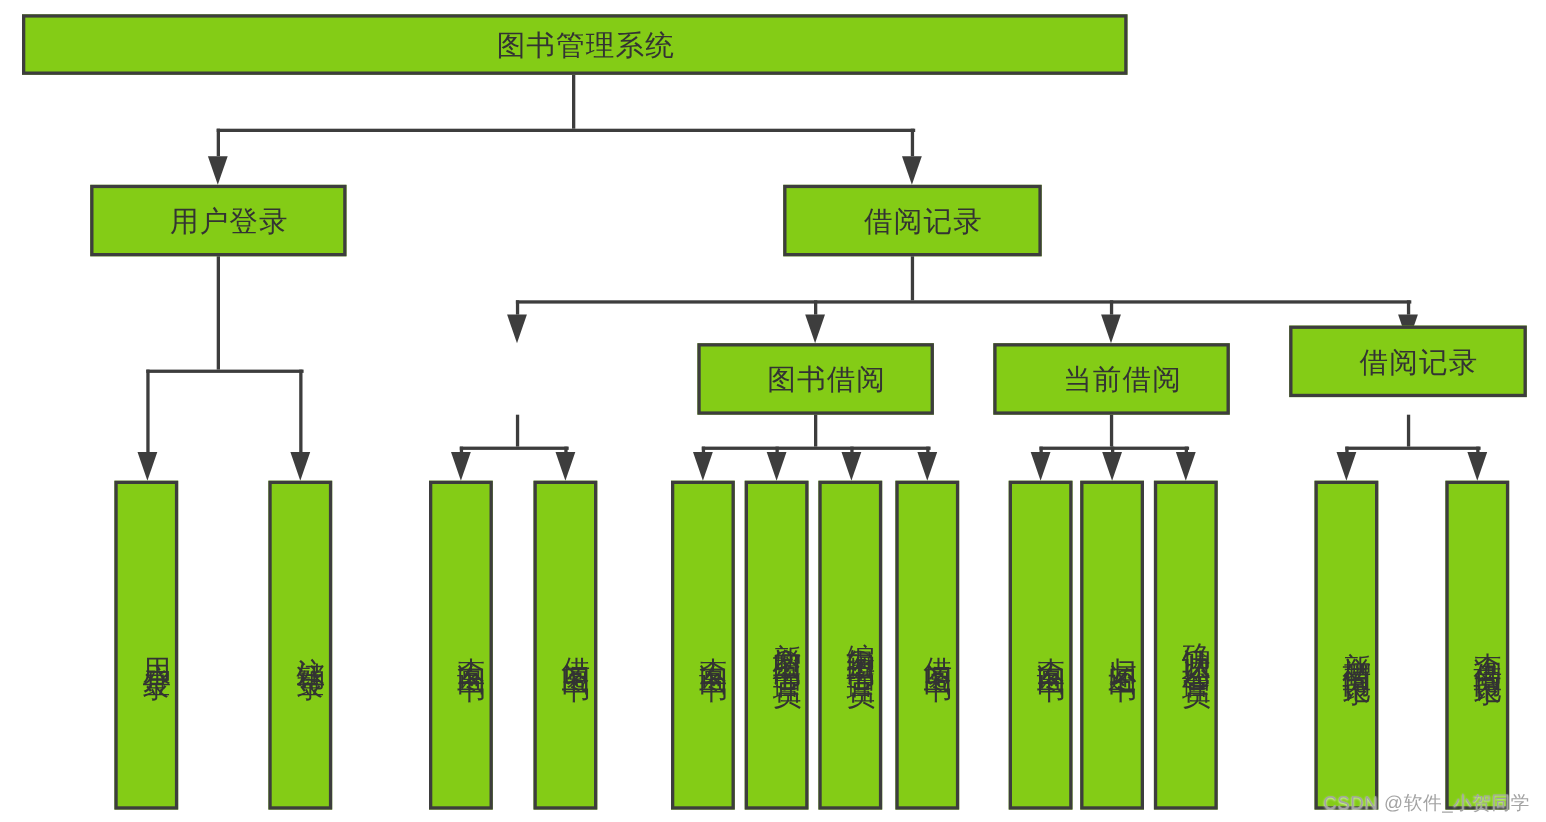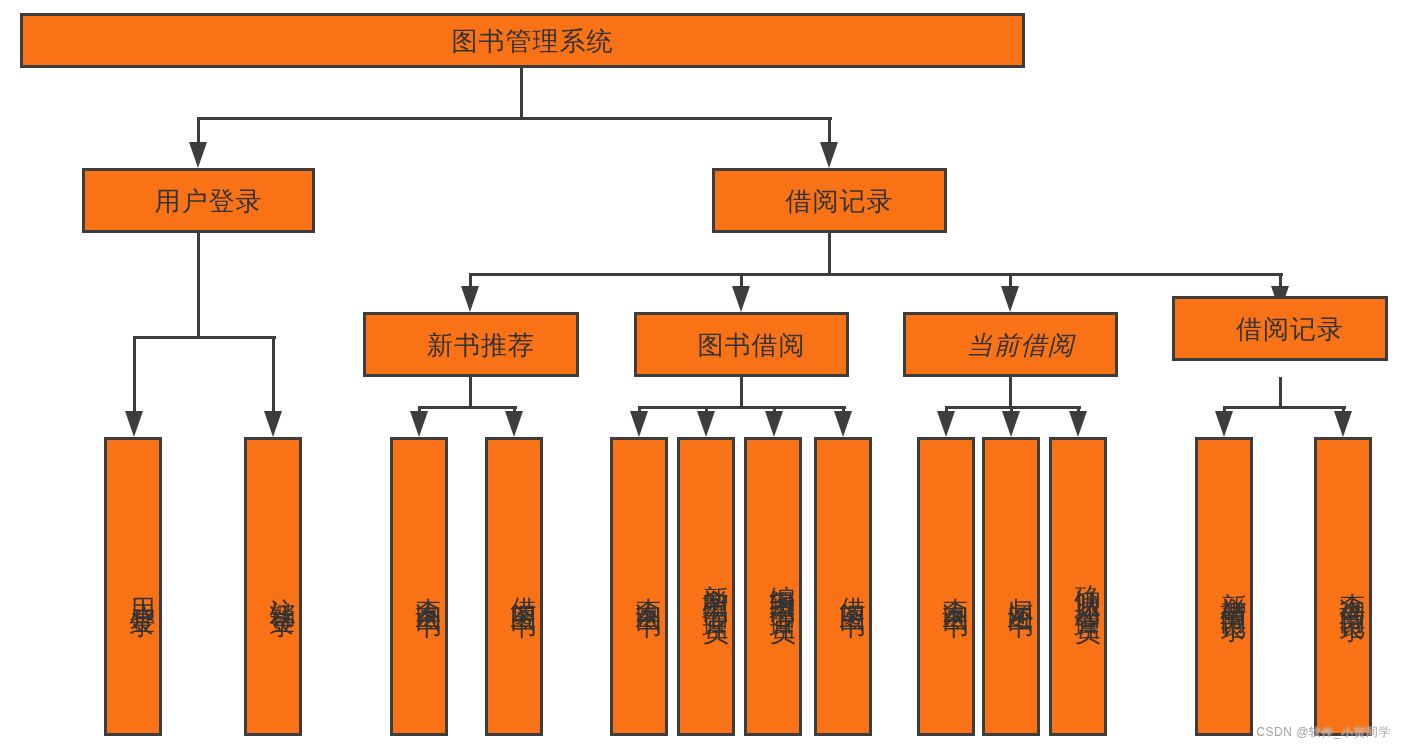--- a/index.html
+++ b/index.html
@@ -7,21 +7,21 @@
   body { font-family: "Liberation Sans", "DejaVu Sans", sans-serif; }
   .stage {
     position: relative;
     width: 1405px;
     height: 747px;
     background: #ffffff;
     overflow: hidden;
   }
   .node {
     position: absolute;
-    background: #f97316;
+    background: #84cc16;
     border: 3px solid #3d3d3d;
     display: flex;
     align-items: center;
     justify-content: center;
     color: #333333;
     padding-left: 20px;
   }
   .hnode {
     font-size: 26px;
     letter-spacing: 1px;
@@ -45,21 +45,21 @@
     position: absolute;
     width: 0; height: 0;
     border-left: 9px solid transparent;
     border-right: 9px solid transparent;
     border-top: 26px solid #3d3d3d;
   }
   .watermark {
     position: absolute;
     right: 14px;
     bottom: 6px;
-    font-size: 12px;
+    font-size: 17px;
     color: #a3a3a3;
     letter-spacing: 0.5px;
     text-shadow: 0 1px 2px rgba(255,255,255,0.9);
     z-index: 5;
     white-space: nowrap;
   }
 </style>
 </head>
 <body>
 
@@ -88,23 +88,22 @@
   <div class="hline" style="left:469px;top:273px;width:814px;"></div>
   <div class="vline" style="left:469px;top:273px;height:13px;"></div>
   <div class="arrow" style="left:461px;top:286px;"></div>
   <div class="vline" style="left:740px;top:273px;height:13px;"></div>
   <div class="arrow" style="left:732px;top:286px;"></div>
   <div class="vline" style="left:1009px;top:273px;height:13px;"></div>
   <div class="arrow" style="left:1001px;top:286px;"></div>
   <div class="vline" style="left:1279px;top:273px;height:13px;"></div>
   <div class="arrow" style="left:1271px;top:286px;"></div>
 
-  <div class="node hnode" style="left:363px;top:312px;width:216px;height:65px;">新书推荐</div>
   <div class="node hnode" style="left:634px;top:312px;width:215px;height:65px;text-align:center;">图书借阅</div>
-  <div class="node hnode" style="left:903px;top:312px;width:215px;height:65px;font-style:italic;">当前借阅</div>
+  <div class="node hnode" style="left:903px;top:312px;width:215px;height:65px;">当前借阅</div>
   <div class="node hnode" style="left:1172px;top:296px;width:216px;height:65px;">借阅记录</div>
 
   <div class="vline" style="left:469px;top:377px;height:29px;"></div>
   <div class="hline" style="left:418px;top:406px;width:99px;"></div>
   <div class="vline" style="left:418px;top:406px;height:6px;"></div>
   <div class="arrow" style="left:410px;top:411px;"></div>
   <div class="vline" style="left:513px;top:406px;height:6px;"></div>
   <div class="arrow" style="left:505px;top:411px;"></div>
 
   <div class="vline" style="left:740px;top:377px;height:29px;"></div>

